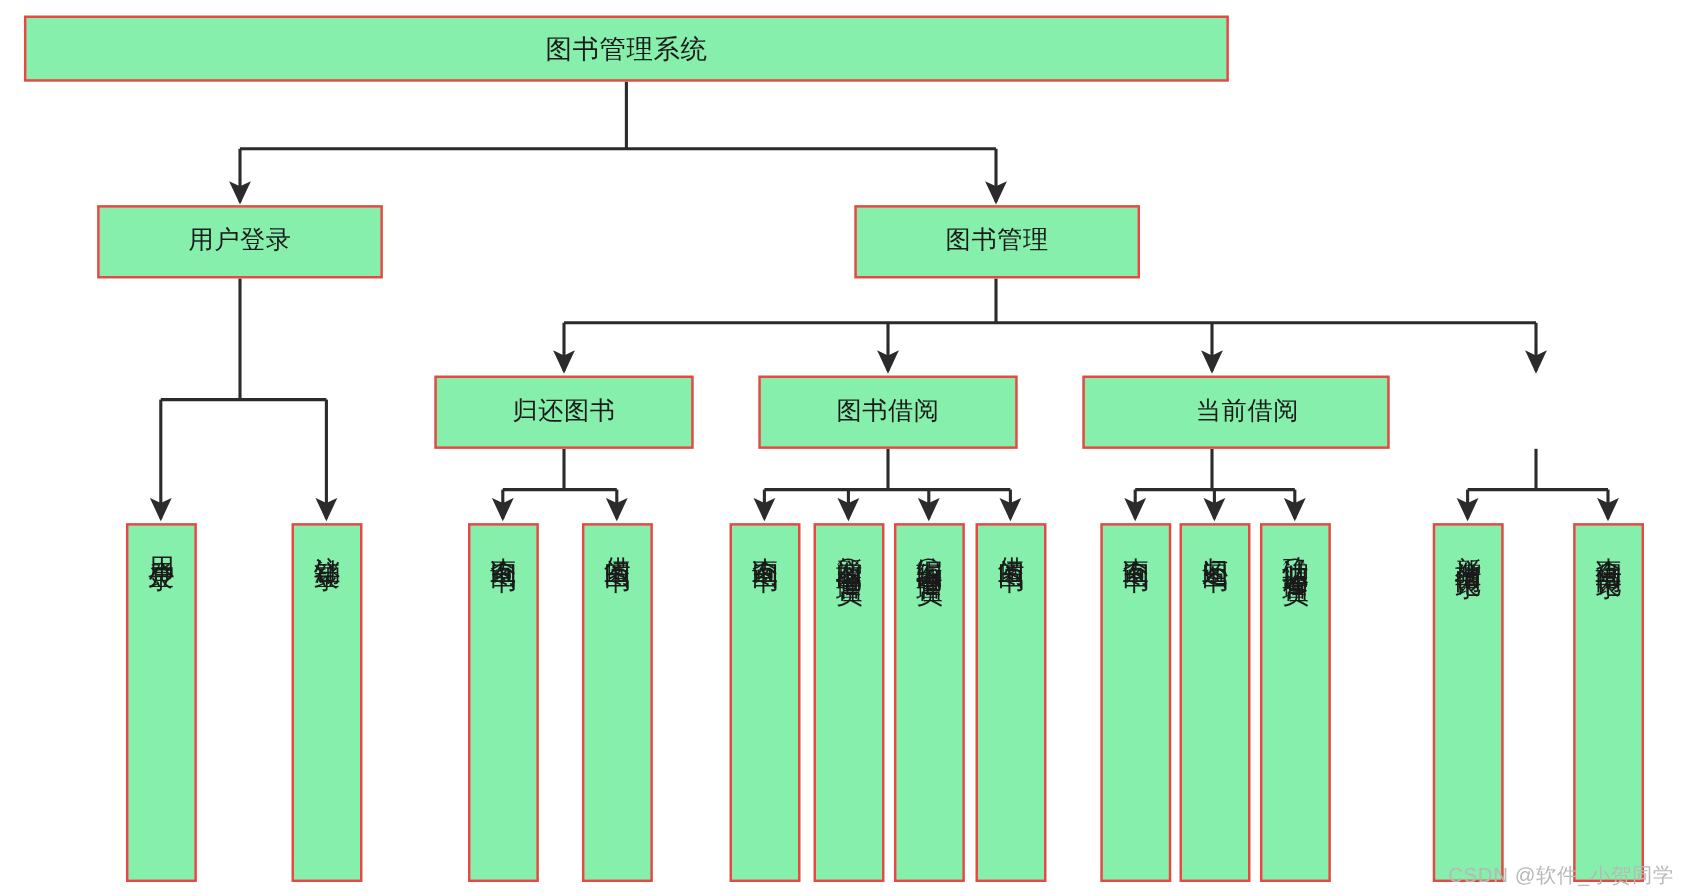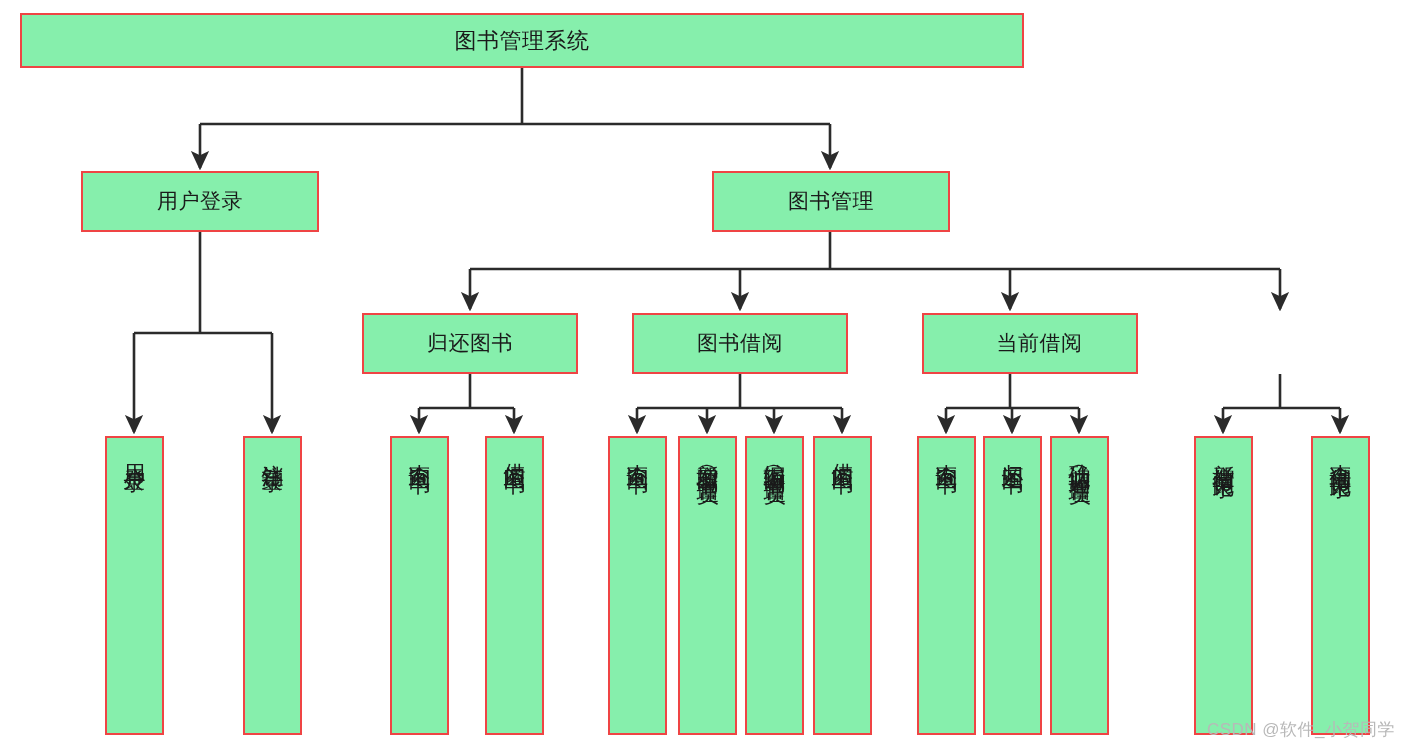--- a/index.html
+++ b/index.html
@@ -134,21 +134,21 @@
   <div class="node horiz" style="left:712px; top:171px; width:238px; height:61px;">
     <span class="lbl">图书管理</span>
   </div>
 
   <div class="node horiz" style="left:362px; top:313px; width:216px; height:61px;">
     <span class="lbl">归还图书</span>
   </div>
   <div class="node horiz" style="left:632px; top:313px; width:216px; height:61px;">
     <span class="lbl">图书借阅</span>
   </div>
-  <div class="node horiz" style="left:922px; top:313px; width:216px; height:61px;padding-left:19px;">
+  <div class="node horiz" style="left:902px; top:313px; width:256px; height:61px;padding-left:19px;">
     <span class="lbl">当前借阅</span>
   </div>
 
   <div class="node vert" style="left:105px; top:436px; width:59px; height:299px;">
     <span class="lbl">用户登录</span>
   </div>
   <div class="node vert" style="left:243px; top:436px; width:59px; height:299px;">
     <span class="lbl">注销登录</span>
   </div>
 

